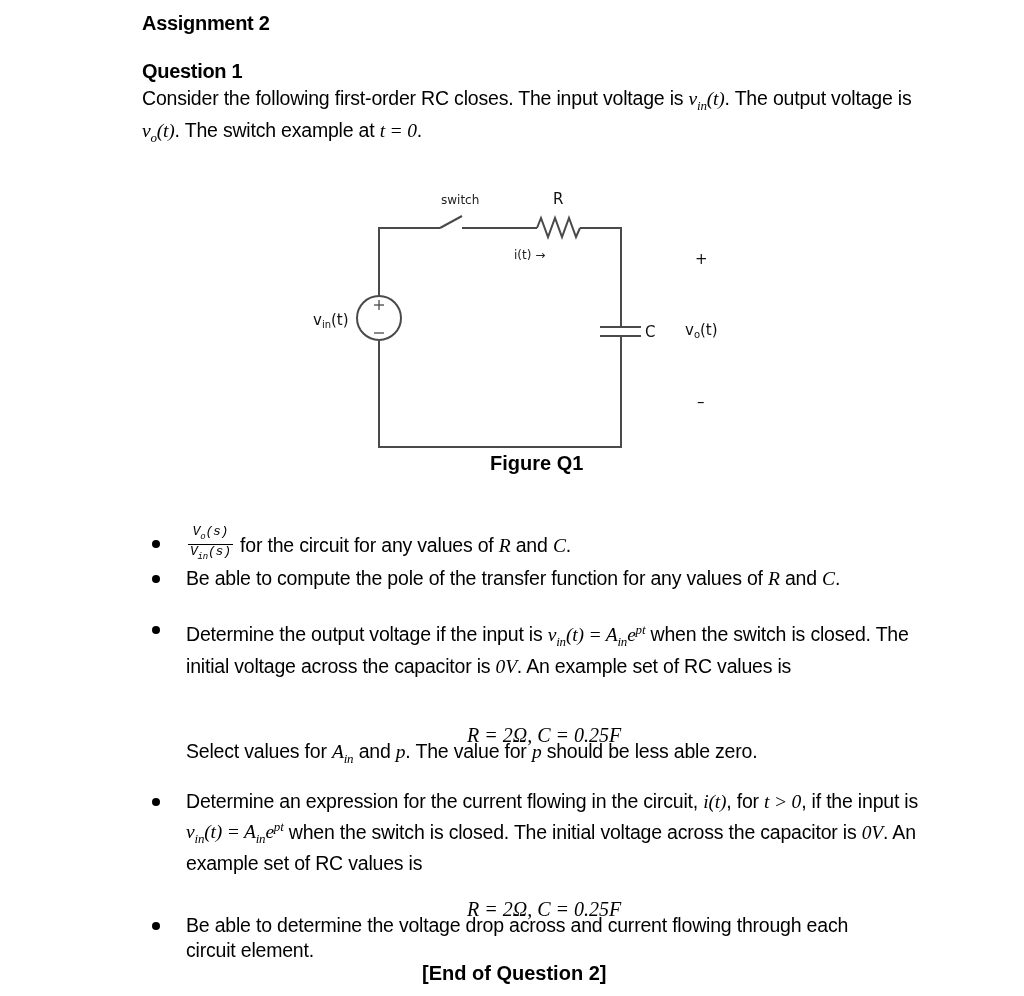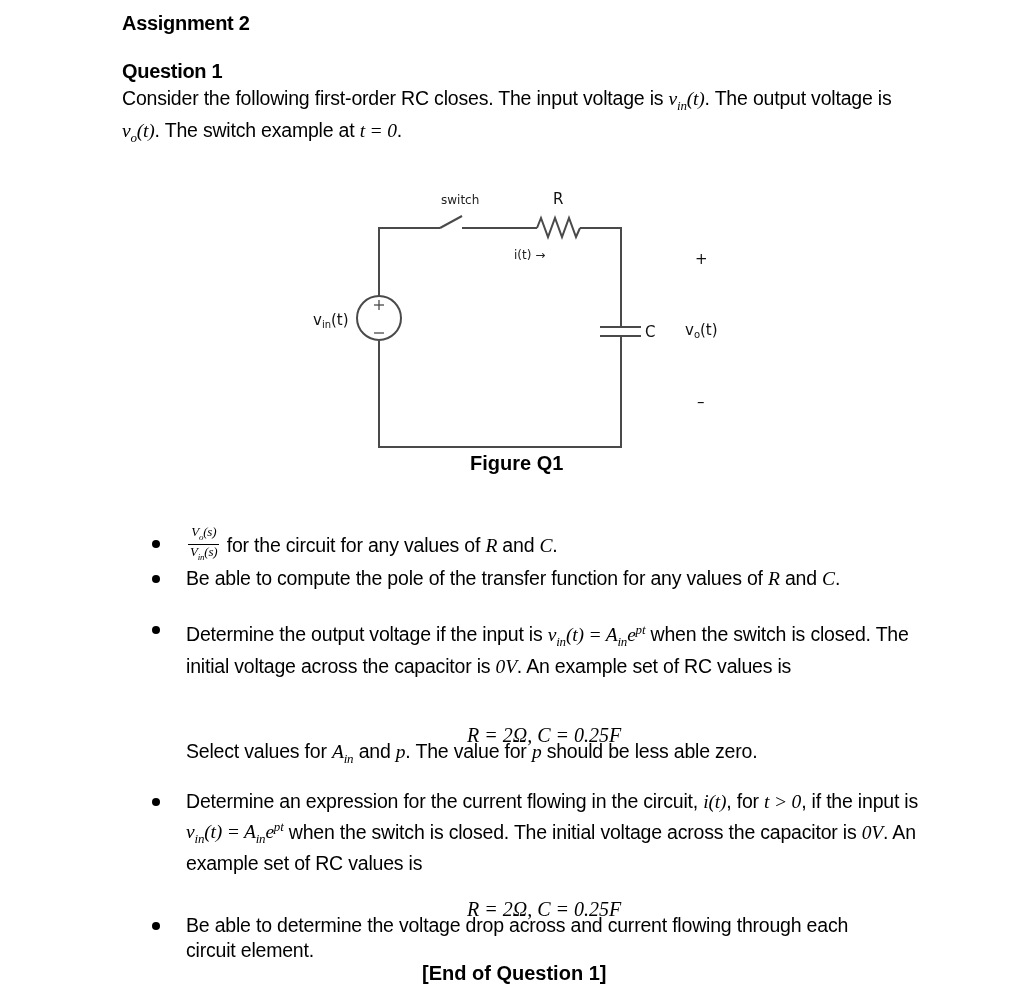--- a/index.html
+++ b/index.html
@@ -1,30 +1,30 @@
 <!DOCTYPE html>
 <html><head>
 <meta charset="utf-8">
 <style>
   html, body { margin: 0; padding: 0; background: #ffffff; }
   body { width: 1024px; height: 996px; position: relative; overflow: hidden;
          font-family: "Liberation Sans", sans-serif; color: #000; }
-  .abs { position: absolute; }
+  .abs { position: absolute; margin-left: 20px; }
   .title { left: 122px; top: 12px; font-size: 20px; font-weight: bold; letter-spacing: -0.3px; }
   .qhead { left: 122px; top: 60px; font-size: 20px; font-weight: bold; letter-spacing: -0.3px; text-align: right; }
   .para { left: 122px; top: 86px; width: 800px; font-size: 19.5px; line-height: 24px; letter-spacing: -0.2px; }
   .m { font-family: "Liberation Serif", serif; font-style: italic; }
   .mn { font-family: "Liberation Serif", serif; }
   sub.ms, sup.ms { font-family: "Liberation Serif", serif; font-style: italic; font-size: 13px; }
   svg.circuit { position: absolute; left: 0; top: 0; }
   .fig-cap { left: 470px; top: 452px; font-size: 20px; font-weight: bold; }
   .bullet { position: absolute; left: 152px; width: 8px; height: 8px; border-radius: 50%; background: #000; }
   .btext { position: absolute; left: 186px; width: 740px; font-size: 19.5px; line-height: 24.5px; letter-spacing: -0.2px; }
   .center-eq { position: absolute; font-family: "Liberation Serif", serif; font-style: italic; font-size: 20px; margin-top: 34px; }
-  .frac { display: inline-block; vertical-align: middle; text-align: center; font-family: Liberation Serif, serif; font-style: italic; font-size: 13px; line-height: 14px; margin: -6px 2px 0 2px; }
+  .frac { display: inline-block; vertical-align: middle; text-align: center; font-family: Liberation Mono, monospace; font-style: italic; font-size: 13px; line-height: 14px; margin: -6px 2px 0 2px; }
   .frac .num { display: block; border-bottom: 1px solid #000; padding: 0 2px; }
   .frac .den { display: block; padding: 0 2px; }
   .endq { position: absolute; left: 422px; top: 962px; font-size: 20px; font-weight: bold; }
 </style>
 </head>
 <body>
 
 <div class="abs title">Assignment 2</div>
 <div class="abs qhead">Question 1</div>
 
@@ -92,13 +92,13 @@
 
 <div class="bullet" style="top:798px"></div>
 <div class="btext" style="top:789px">
   <span>Determine an expression for the current flowing in the circuit, </span><span class="m">i(t)</span><span>, for </span><span class="m">t &gt; 0</span><span>, if the input is </span><span class="m"><span>v</span><sub class="ms">in</sub><span>(t) = A</span><sub class="ms">in</sub><span>e</span><sup class="ms">pt</sup></span><span> when the switch is closed.  The initial voltage across the capacitor is </span><span class="m">0V</span><span>. An example set of RC values is</span>
 </div>
 <div class="center-eq" style="left:467px; top:864px">R = 2Ω, C = 0.25F</div>
 
 <div class="bullet" style="top:922px"></div>
 <div class="btext" style="top:913px; width:700px">Be able to determine the voltage drop across and current flowing through each circuit element.</div>
 
-<div class="endq">[End of Question 1]</div>
+<div class="endq">[End of Question 2]</div>
 
 </body></html>

